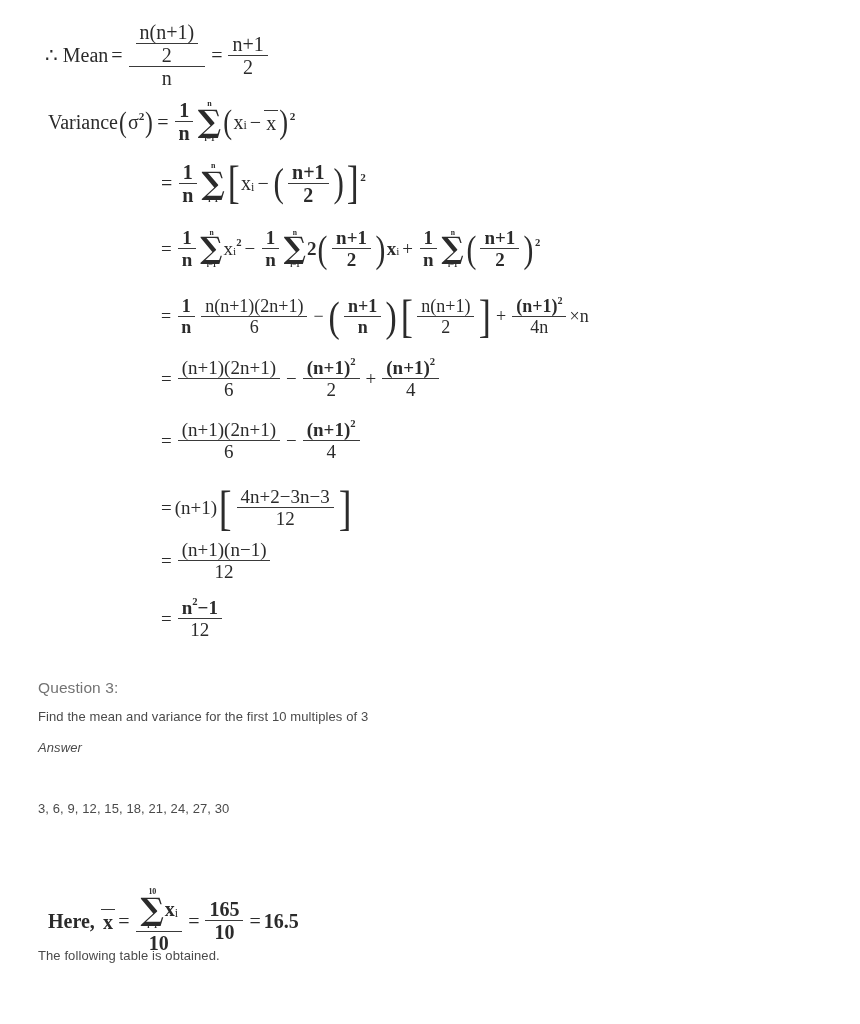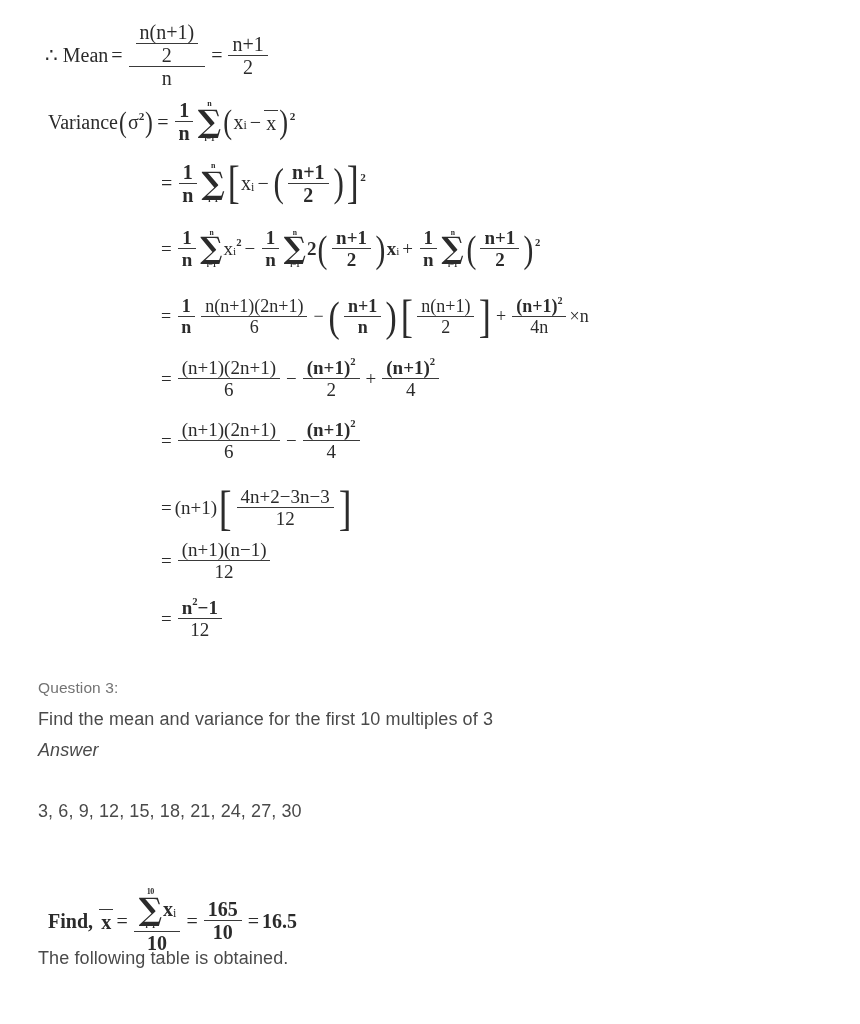--- a/index.html
+++ b/index.html
@@ -117,21 +117,21 @@
     border-top: 1.4px solid #3a3a3a;
     margin-bottom: 0.12em;
   }
   .op { padding: 0 3px; }
 
   
   .txt {
     position: absolute;
     font-family: "Liberation Sans", "DejaVu Sans", sans-serif;
     color: #4a4a4a;
-    font-size: 18px;
+    font-size: 13px;
     letter-spacing: 0.1px;
     white-space: nowrap;
   }
   .q-label {
     color: #737373;
     font-size: 15.5px;
   }
   .ital { font-style: italic; }
 </style>
 </head>
@@ -394,21 +394,21 @@
   <div class="txt" style="left:38px; top:709px;">Find the mean and variance for the first 10 multiples of 3</div>
 
   <div class="txt" style="left:38px; top:740px;font-style:italic;">Answer</div>
 
 
   <div class="txt" style="left:38px; top:801px;">3, 6, 9, 12, 15, 18, 21, 24, 27, 30</div>
 
 
   <div class="math" style="left:48px; top:888px; font-size:20px;">
     <span class="mathrow">
-      <span class="mb">Find,</span>
+      <span class="mb">Here,</span>
       <span style="width:6px;display:inline-block;"></span>
       <span class="bar-x mb">
         <span class="ovl"></span>
         <span>x</span>
       </span>
       <span class="op">=</span>
       <span class="frac">
         <span class="num">
           <span class="sum">
             <span class="lim">10</span>

